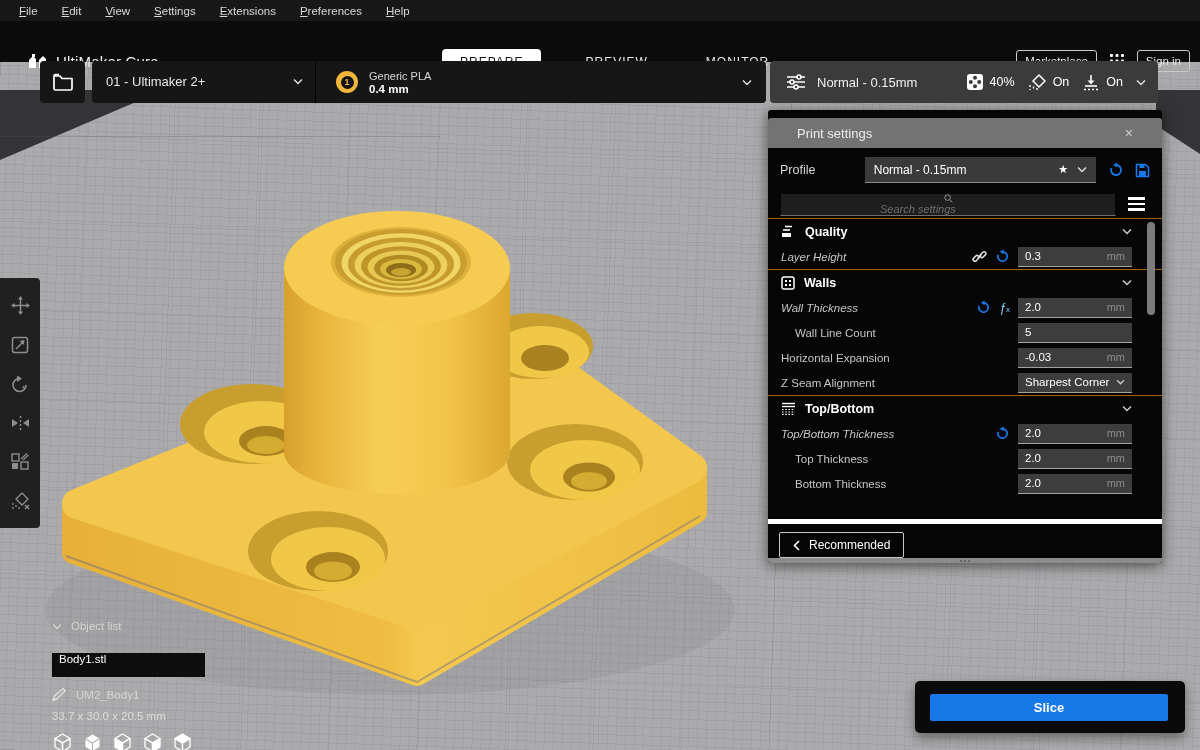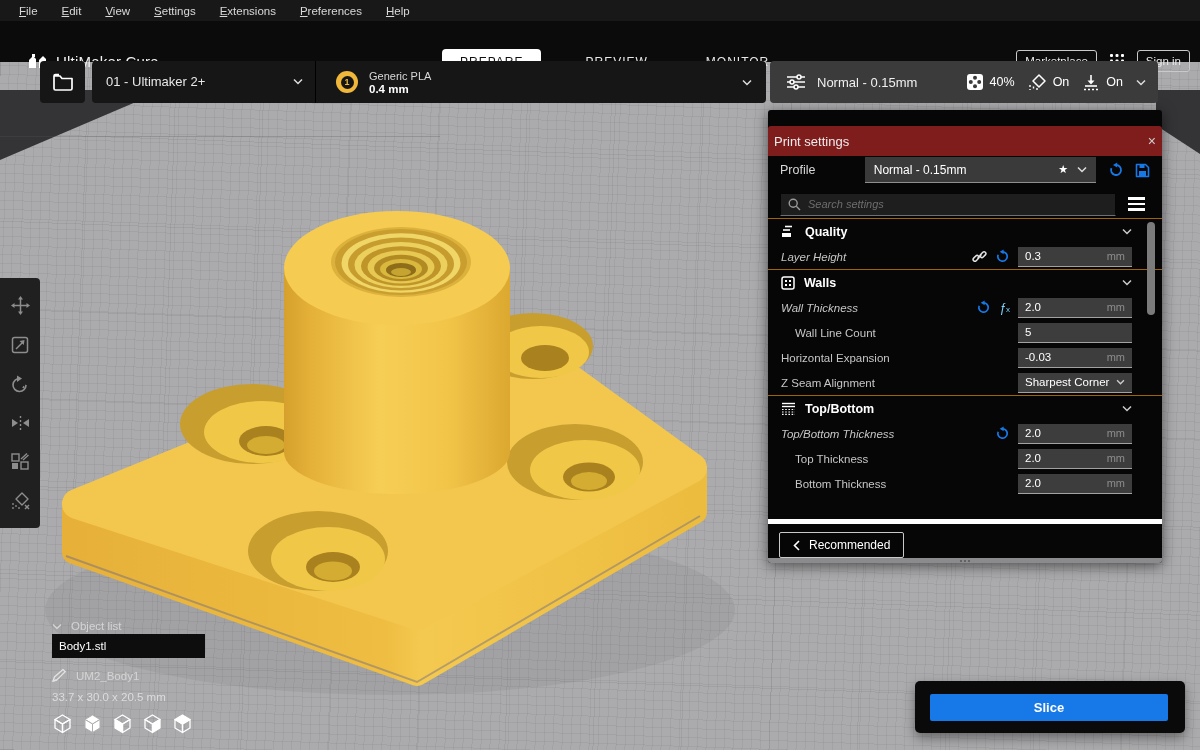--- a/index.html
+++ b/index.html
@@ -65,34 +65,34 @@
 
   
   #tools { left:0; top:278px; width:40px; height:250px; background:#202020; z-index:10;
            border-radius:0 4px 4px 0; display:flex; flex-direction:column;
            align-items:center; justify-content:space-around; padding:8px 0; }
   .tool-btn { width:24px; height:24px; display:flex; align-items:center; justify-content:center; }
 
   
   #panel { left:768px; top:110px; width:394px; height:453px; background:#060606; z-index:15;
            border-radius:3px; box-shadow:0 3px 14px rgba(0,0,0,.55); }
-  #panel-head { left:0; top:16px; width:100%; height:30px; background:#7f1d1d; border-radius:3px 3px 0 0;
-                display:flex; align-items:center; padding:0 6px; }
+  #panel-head { left:0; top:8px; width:100%; height:30px; background:#737373; border-radius:3px 3px 0 0;
+                display:flex; align-items:center; padding:0 29px; }
   #panel-title { color:#ececec; font-size:13px; flex:1; }
   #panel-close { color:#cfcfcf; font-size:14px; }
   #profile-row { left:0; top:40px; width:100%; height:40px; display:flex; align-items:center; padding:0 12px; }
   #profile-label { color:#d8d8d8; font-size:12.5px; width:85px; }
   #profile-dd { width:232px; height:26px; background:#3a3a3a; border-bottom:1px solid #8e8e8e;
                 display:flex; align-items:center; padding:0 9px; }
   #profile-value { color:#fff; font-size:12px; flex:1; }
   .star { color:#fff; font-size:11px; margin-right:9px; }
   #profile-actions { display:flex; align-items:center; gap:11px; margin-left:12px; }
   #search-row { left:0; top:82px; width:100%; height:24px; display:flex; align-items:center; padding:0 12px; }
   #search-box { width:336px; height:23px; background:#1e1e1e; border:1px solid #050505;
-                border-bottom:1px solid #6f6f6f; display:flex; align-items:center; padding:0 7px; }
+                border-bottom:1px solid #6f6f6f; display:flex; align-items:center; padding:0 7px;flex-direction:column; }
   #search-input { flex:1; background:transparent; border:none; outline:none; color:#bdbdbd;
                   font-size:11px; font-style:italic; margin-left:7px; font-family:"Liberation Sans",sans-serif; }
   #search-input::placeholder { color:#6d6d6d; }
   #hamburger { margin-left:12px; display:flex; flex-direction:column; gap:3px; }
   #hamburger span { display:block; width:17px; height:2.5px; background:#fff; }
 
   #settings-list { left:0; top:108px; width:394px; height:301px; overflow:hidden; }
   .sec-head { display:flex; align-items:center; height:26px; border-top:1px solid #a16207;
               padding:0 30px 0 13px; gap:9px; }
   .sec-name { color:#fff; font-size:12.5px; font-weight:bold; flex:1; }
@@ -112,22 +112,22 @@
   #recommended-btn { left:11px; top:8px; height:26px; border:1px solid #c9c9c9; border-radius:2px;
                      background:transparent; color:#fff; font-size:12px; display:flex;
                      align-items:center; gap:9px; padding:0 13px; }
   #panel-grip { left:0; top:448px; width:100%; height:5px; background:#8b8b8d;
                 border-radius:0 0 3px 3px; display:flex; align-items:center; justify-content:center; gap:2px; }
   #panel-grip i { width:2px; height:2px; background:#565656; border-radius:50%; }
 
   
   #objlist { left:52px; top:620px; z-index:10; }
   #objlist-head { display:flex; align-items:center; gap:9px; color:#d4d4d4; font-size:11.5px; }
-  #objfile-row { margin-top:2px; width:153px; height:24px; background:#0d0d0d; display:flex;
-                 align-items:center; padding:0 7px; color:#fff; font-size:11.5px; }
+  #objfile-row { margin-top:21px; width:153px; height:24px; background:#0d0d0d; display:flex;
+                 padding:0 7px; color:#fff; font-size:11.5px; }
   #objpart-row { margin-top:11px; display:flex; align-items:center; gap:10px; color:#d4d4d4; font-size:11.5px; }
   #objdims { margin-top:9px; color:#dcdcdc; font-size:11.5px; }
   #viewcubes { margin-top:10px; display:flex; gap:9px; }
 
   
   #slice-panel { left:915px; top:681px; width:270px; height:52px; background:#0a0a0a; border-radius:5px;
                  z-index:10; box-shadow:0 5px 12px rgba(0,0,0,.4); }
   #slice-btn { left:15px; top:13px; width:238px; height:27px; background:#1778e8; border:none;
                border-radius:2px; color:#fff; font-size:13px; font-weight:bold; }
 

